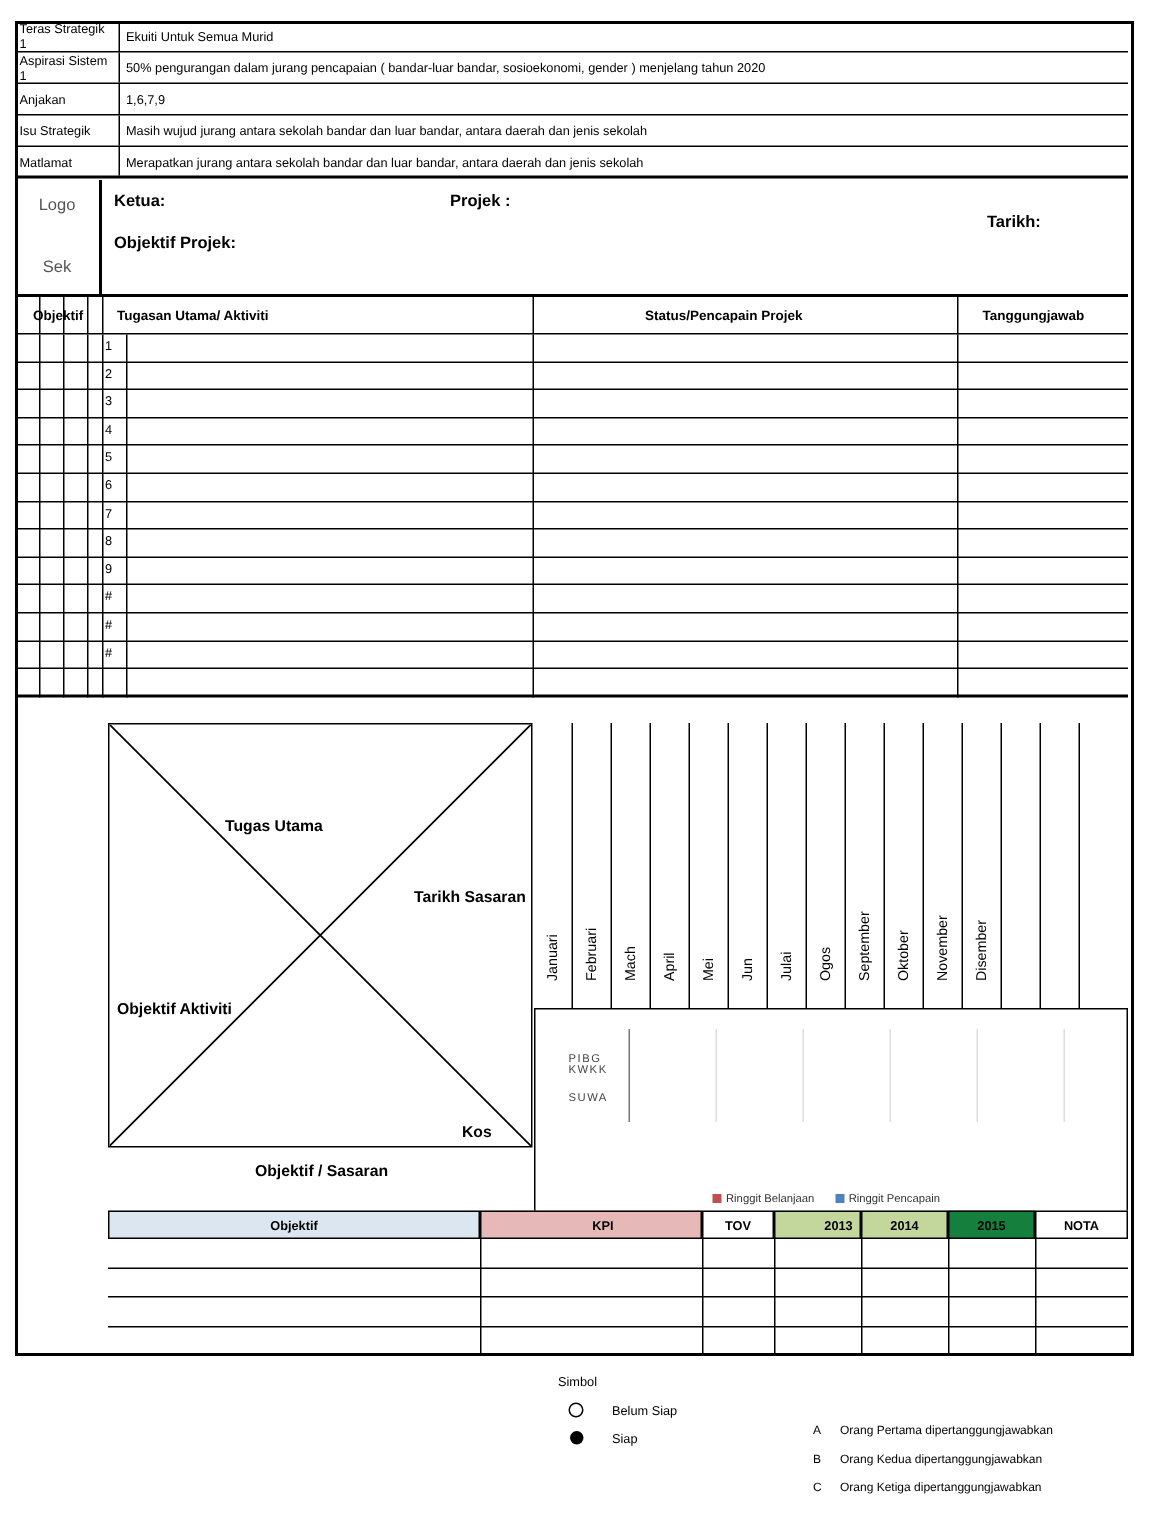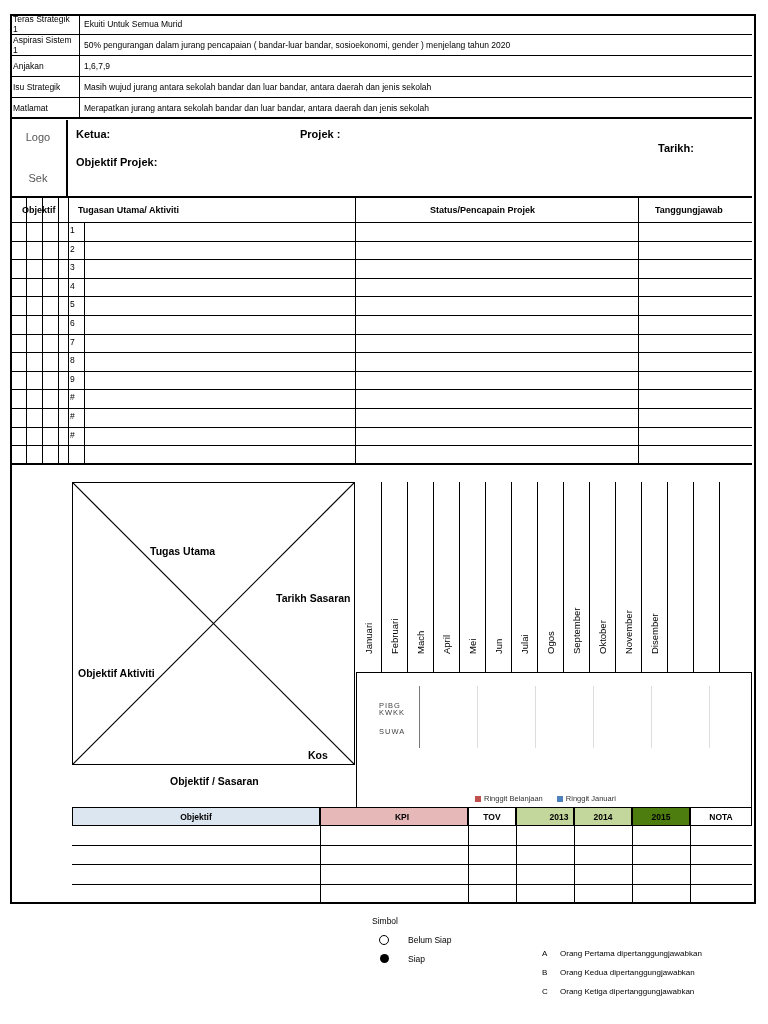--- a/index.html
+++ b/index.html
@@ -498,34 +498,34 @@
       <div class="bgrid" style="left:236px;"></div>
       <div class="bgrid" style="left:294px;"></div>
       <div class="bgrid" style="left:352px;"></div>
       <div class="legend">
         <span class="lgd">
           <span class="sw" style="background:#c0504d;"></span>
           <span>Ringgit Belanjaan</span>
         </span>
         <span class="lgd">
           <span class="sw" style="background:#4f81bd;"></span>
-          <span>Ringgit Januari</span>
+          <span>Ringgit Pencapain</span>
         </span>
       </div>
     </div>
   </div>
 
   <div class="kpi">
     <div class="kpi-hdr">
       <div class="kcell" style="left:0px;   width:248px; background:#dce6f1;">Objektif</div>
       <div class="kcell" style="left:248px; width:148px; background:#e6b8b7;padding-left:16px;">KPI</div>
       <div class="kcell" style="left:396px; width:48px;  background:#ffffff;">TOV</div>
       <div class="kcell" style="left:444px; width:58px;  background:#c3d69b;padding-left:28px;">2013</div>
       <div class="kcell" style="left:502px; width:58px;  background:#c3d69b;">2014</div>
-      <div class="kcell" style="left:560px; width:58px;  background:#4d7c0f;">2015</div>
+      <div class="kcell" style="left:560px; width:58px;  background:#15803d;">2015</div>
       <div class="kcell" style="left:618px; width:62px;  background:#ffffff;">NOTA</div>
     </div>
 
     <div class="krow" style="top:19px;"></div>
     <div class="krow" style="top:38.5px;"></div>
     <div class="krow" style="top:58px;"></div>
     <div class="krow" style="top:77.5px; border-bottom:none;"></div>
 
     <div class="vline" style="left:248px; top:19px; height:78px;"></div>
     <div class="vline" style="left:396px; top:19px; height:78px;"></div>

